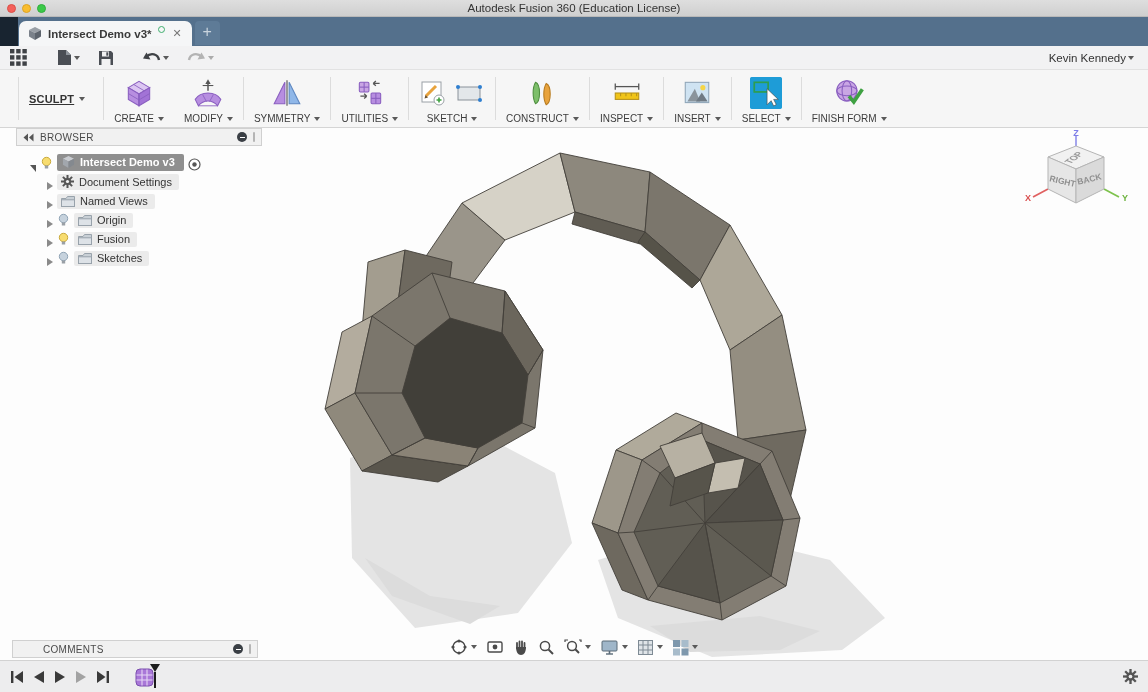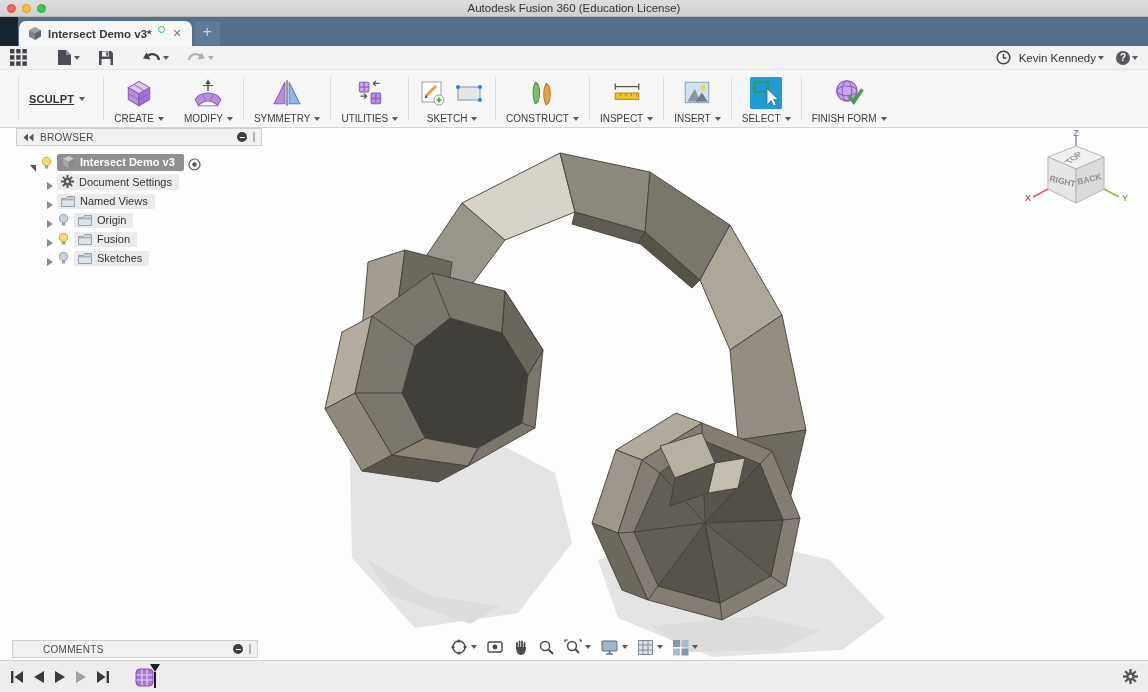--- a/index.html
+++ b/index.html
@@ -23,21 +23,21 @@
   .doc-tab .title { font-size:11.5px; font-weight:bold; color:#3a3a3a; white-space:nowrap; }
   .sync-dot { width:7px; height:7px; border:1.5px solid #3fae6e; border-radius:50%; margin-top:-8px; }
   .tab-close { font-size:11px; color:#777; margin-left:2px; line-height:1; }
   .new-tab { width:25px; height:24px; margin-left:3px; margin-bottom:1px; background:#5e7b97; border-radius:4px 4px 0 0; color:#c9d4de; font-size:16px; text-align:center; line-height:22px; }
 
   
   .qat { height:24px; background:#f2f2f3; display:flex; align-items:center; padding:0 10px; gap:4px; border-bottom:1px solid #e2e2e2; }
   .qat .grp { display:flex; align-items:center; gap:2px; margin-right:14px; }
   .caret { width:0; height:0; border-left:3.5px solid transparent; border-right:3.5px solid transparent; border-top:4px solid #5a5a5a; display:inline-block; }
   .caret.dim { border-top-color:#ababab; }
-  .qat-right { margin-left:auto; display:flex; align-items:center; gap:8px; }
+  .qat-right { margin-left:auto; display:flex; align-items:flex-start; gap:8px;flex-direction:column; }
   .user-name { font-size:11.5px; color:#333; }
 
   
   .toolbar { height:58px; background:#f6f6f6; border-bottom:1px solid #d5d5d5; display:flex; align-items:stretch; padding-left:18px; }
   .sculpt-btn { display:flex; align-items:center; gap:5px; padding:0 18px 0 10px; }
   .sculpt-btn .lbl { font-size:11px; font-weight:bold; color:#333; letter-spacing:.2px;text-decoration:underline; }
   .tsep { width:1px; background:#dcdcdc; margin:7px 0; }
   .tgroup { display:flex; flex-direction:column; align-items:center; justify-content:flex-end; padding:4px 10px 3px; }
   .tgroup .icons { flex:1; display:flex; align-items:center; gap:6px; }
   .tgroup .glabel { font-size:10px; color:#3c3c3c; display:flex; align-items:center; gap:4px; margin-top:2px; white-space:nowrap; }

